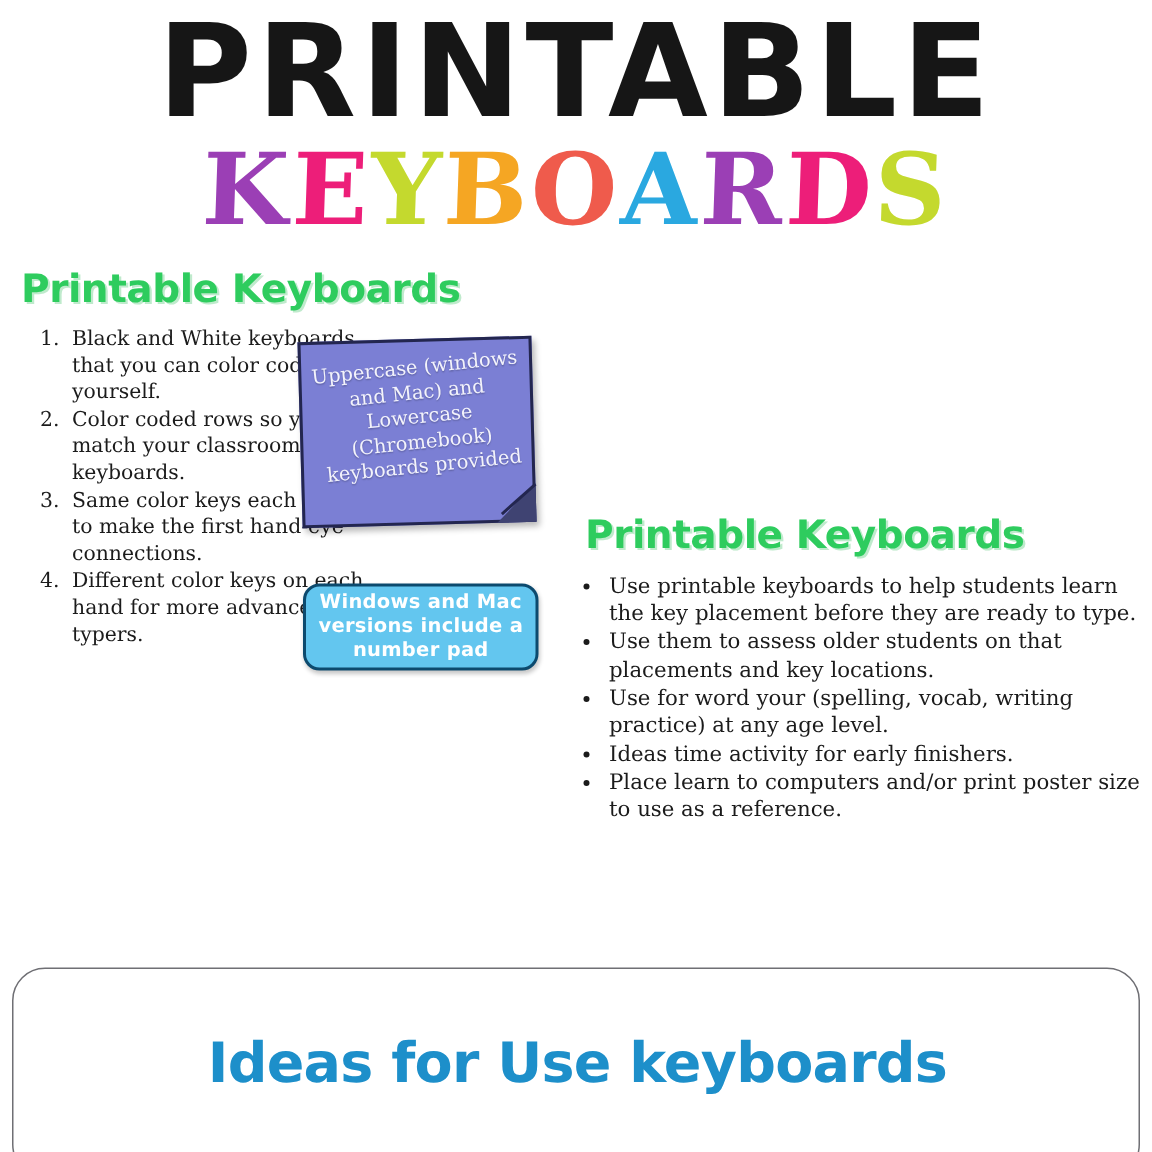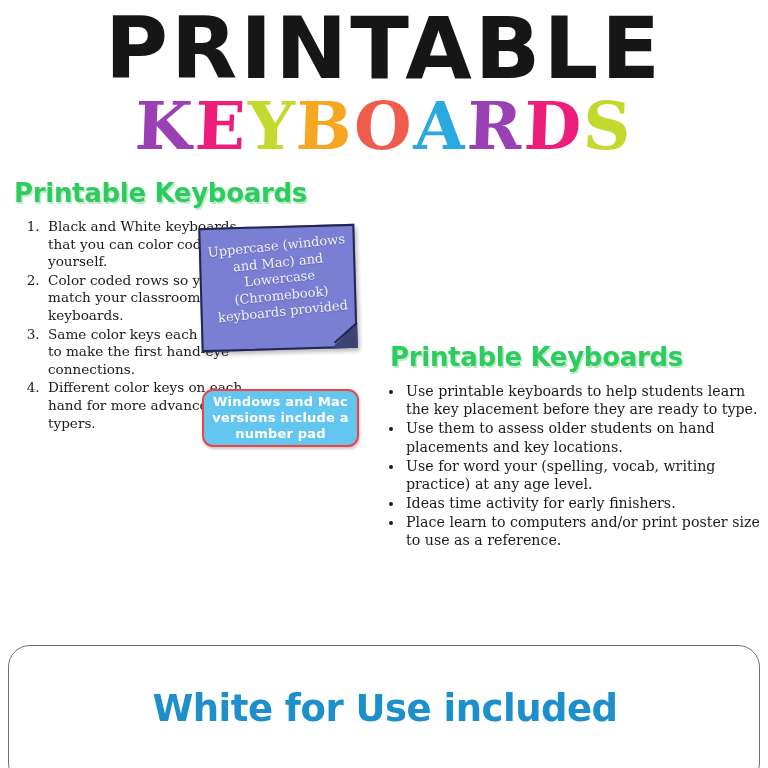--- a/index.html
+++ b/index.html
@@ -140,21 +140,21 @@
 
   
   #blue-callout {
     position: absolute;
     left: 202px;
     top: 389px;
     width: 157px;
     height: 58px;
     box-sizing: border-box;
     background: #63c6ef;
-    border: 2px solid #ef4444;
+    border: 2px solid #0c4a6e;
     border-radius: 11px;
     display: flex;
     align-items: center;
     justify-content: center;
     box-shadow: 1px 2px 3px rgba(0,0,0,0.22);
   }
   #blue-callout-text {
     font-family: "DejaVu Sans", sans-serif;
     font-weight: bold;
     font-size: 13px;
@@ -239,22 +239,22 @@
 </div>
 
 <div id="blue-callout">
   <div id="blue-callout-text">Windows and Mac versions include a number pad</div>
 </div>
 
 <div id="right-col">
   <div id="right-heading" class="green-heading">Printable Keyboards</div>
   <ul class="bullet-list" id="right-list">
       <li>Use printable keyboards to help students learn the key placement before they are ready to type.</li>
-      <li>Use them to assess older students on hand placements and key locations.</li>
+      <li>Use them to assess older students on that placements and key locations.</li>
       <li>Use for word your (spelling, vocab, writing practice) at any age level.</li>
       <li>Ideas time activity for early finishers.</li>
       <li>Place learn to computers and/or print poster size to use as a reference.</li>
     </ul>
 </div>
 
 <div id="bottom-panel">
-  <div id="bottom-panel-text">White for Use included</div>
+  <div id="bottom-panel-text">Ideas for Use keyboards</div>
 </div>
 
 </body></html>

